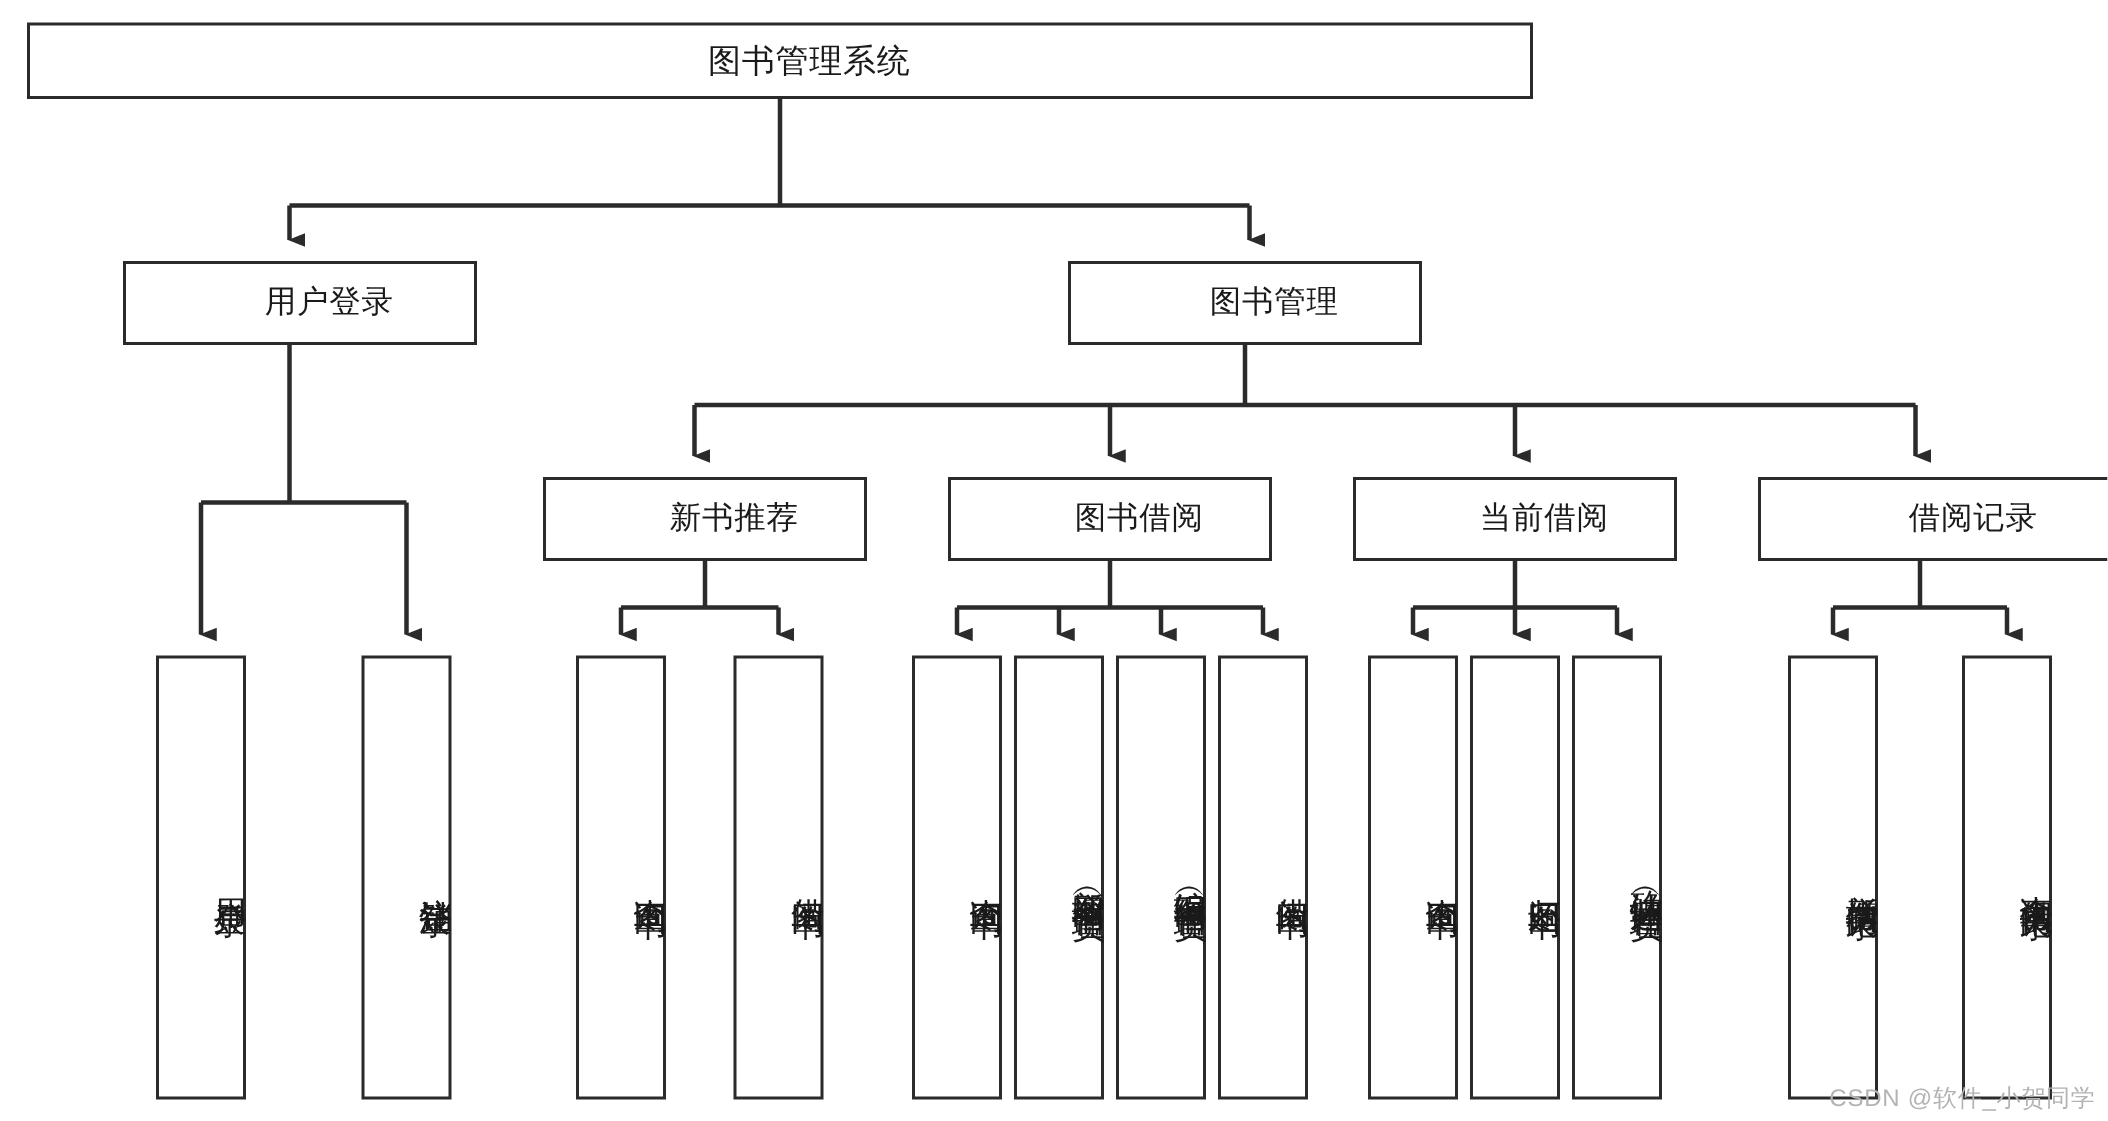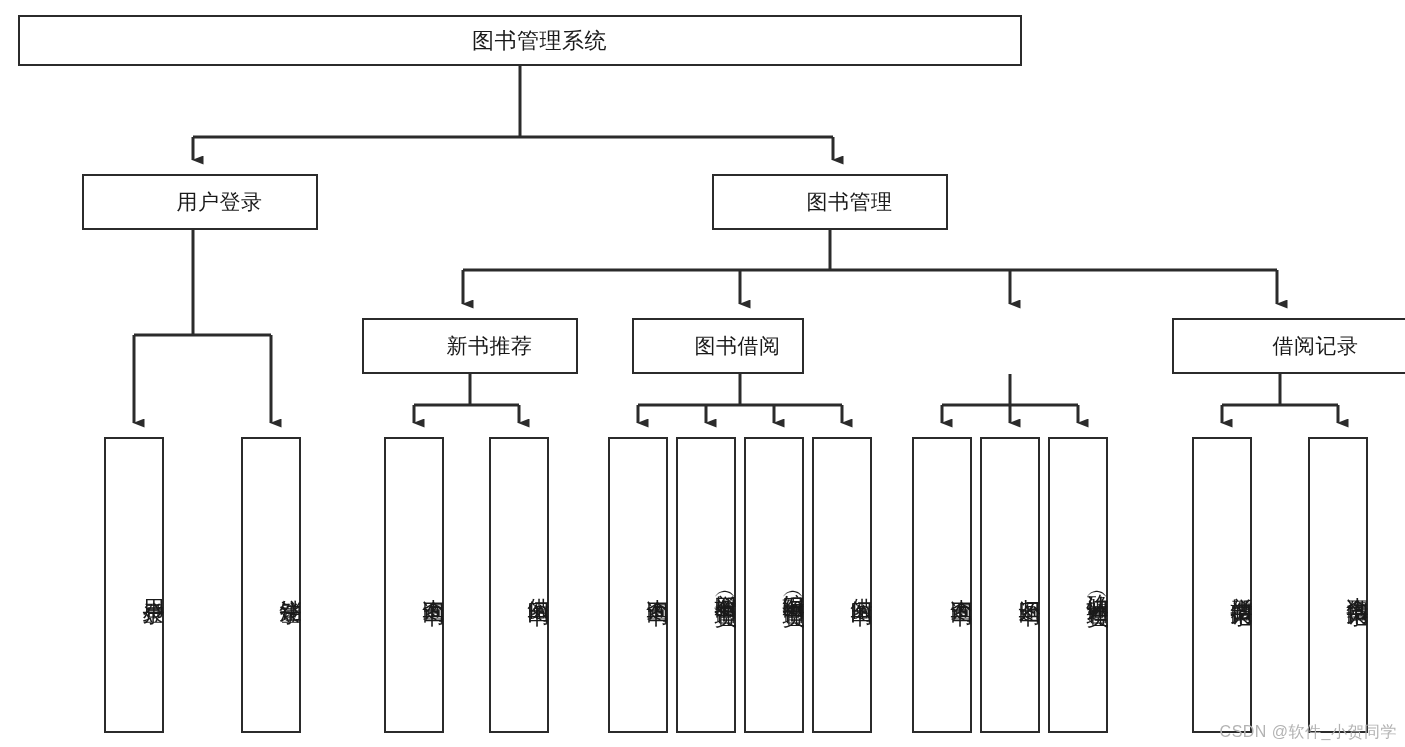--- a/index.html
+++ b/index.html
@@ -136,22 +136,25 @@
   <div class="node horiz" style="left:82px; top:174px; width:236px; height:56px;">
     <span class="node-label">用户登录</span>
   </div>
   <div class="node horiz" style="left:712px; top:174px; width:236px; height:56px;">
     <span class="node-label">图书管理</span>
   </div>
 
   <div class="node horiz" style="left:362px; top:318px; width:216px; height:56px;">
     <span class="node-label">新书推荐</span>
   </div>
-  <div class="node horiz" style="left:632px; top:318px; width:172px; height:56px;">
+  <div class="node horiz" style="left:632px; top:318px; width:216px; height:56px;">
     <span class="node-label">图书借阅</span>
+  </div>
+  <div class="node horiz" style="left:902px; top:318px; width:216px; height:56px;">
+    <span class="node-label">当前借阅</span>
   </div>
   <div class="node horiz" style="left:1172px; top:318px; width:248px; height:56px;">
     <span class="node-label">借阅记录</span>
   </div>
 
   <div class="node vert" style="left:104px; top:437px; width:60px; height:296px;">
     <span class="node-label">用户登录</span>
   </div>
   <div class="node vert" style="left:241px; top:437px; width:60px; height:296px;">
     <span class="node-label">注销登录</span>

